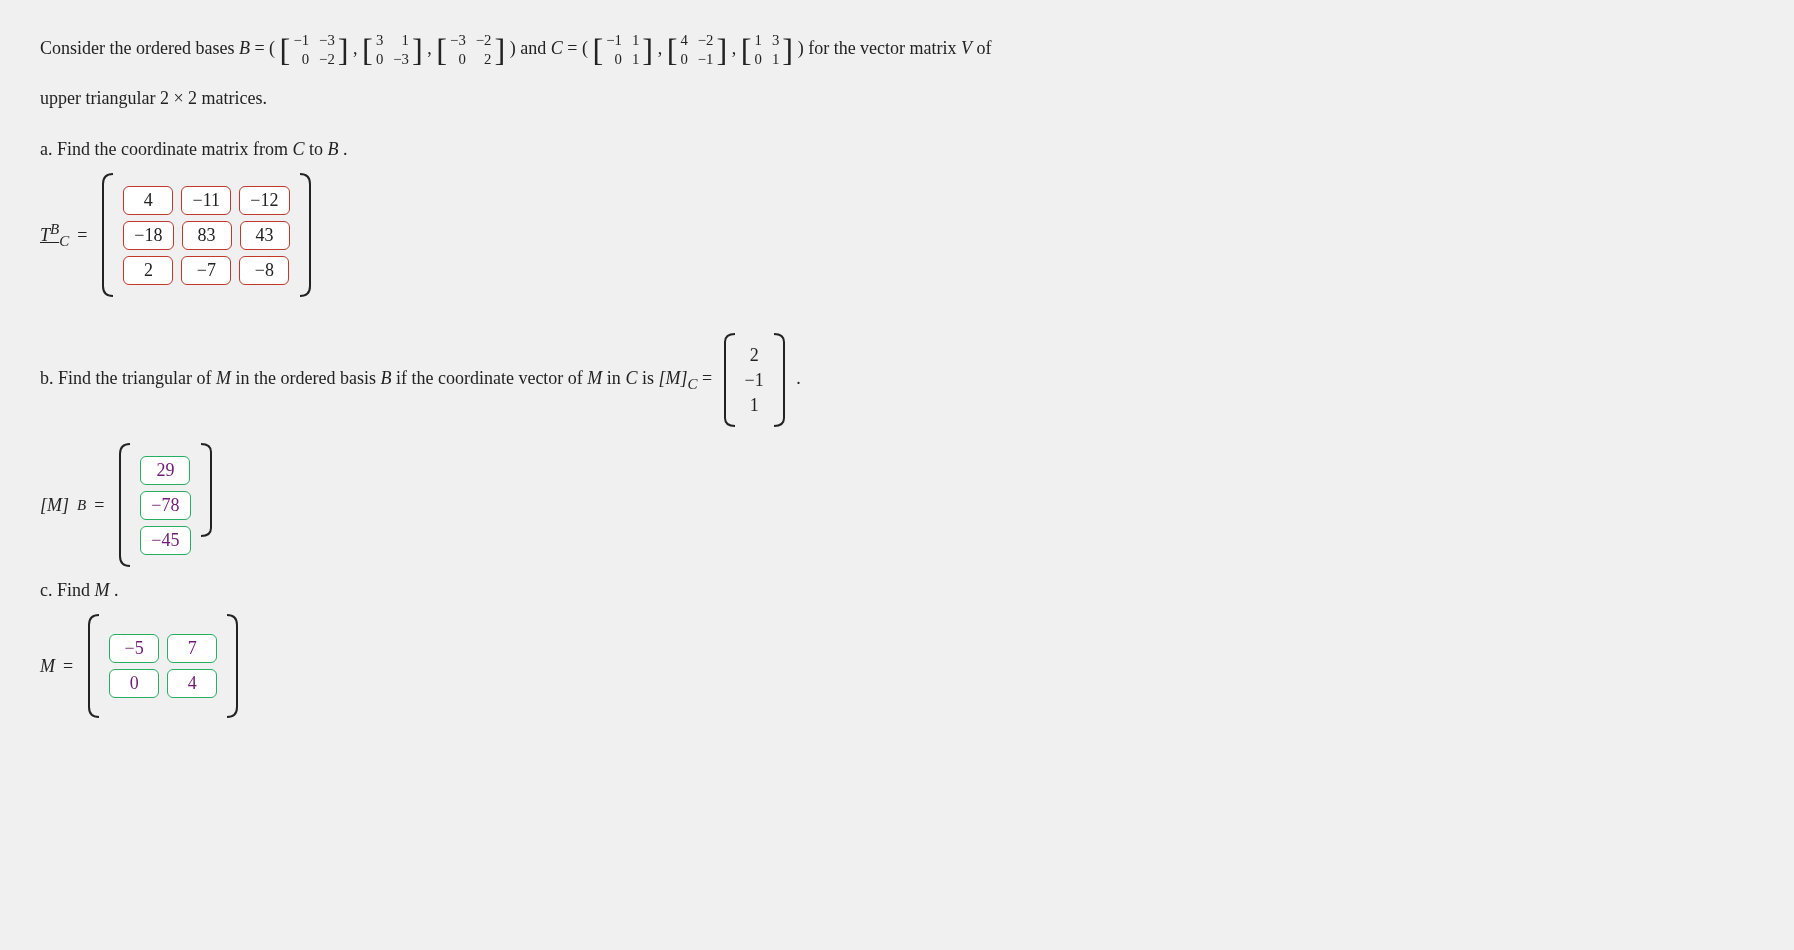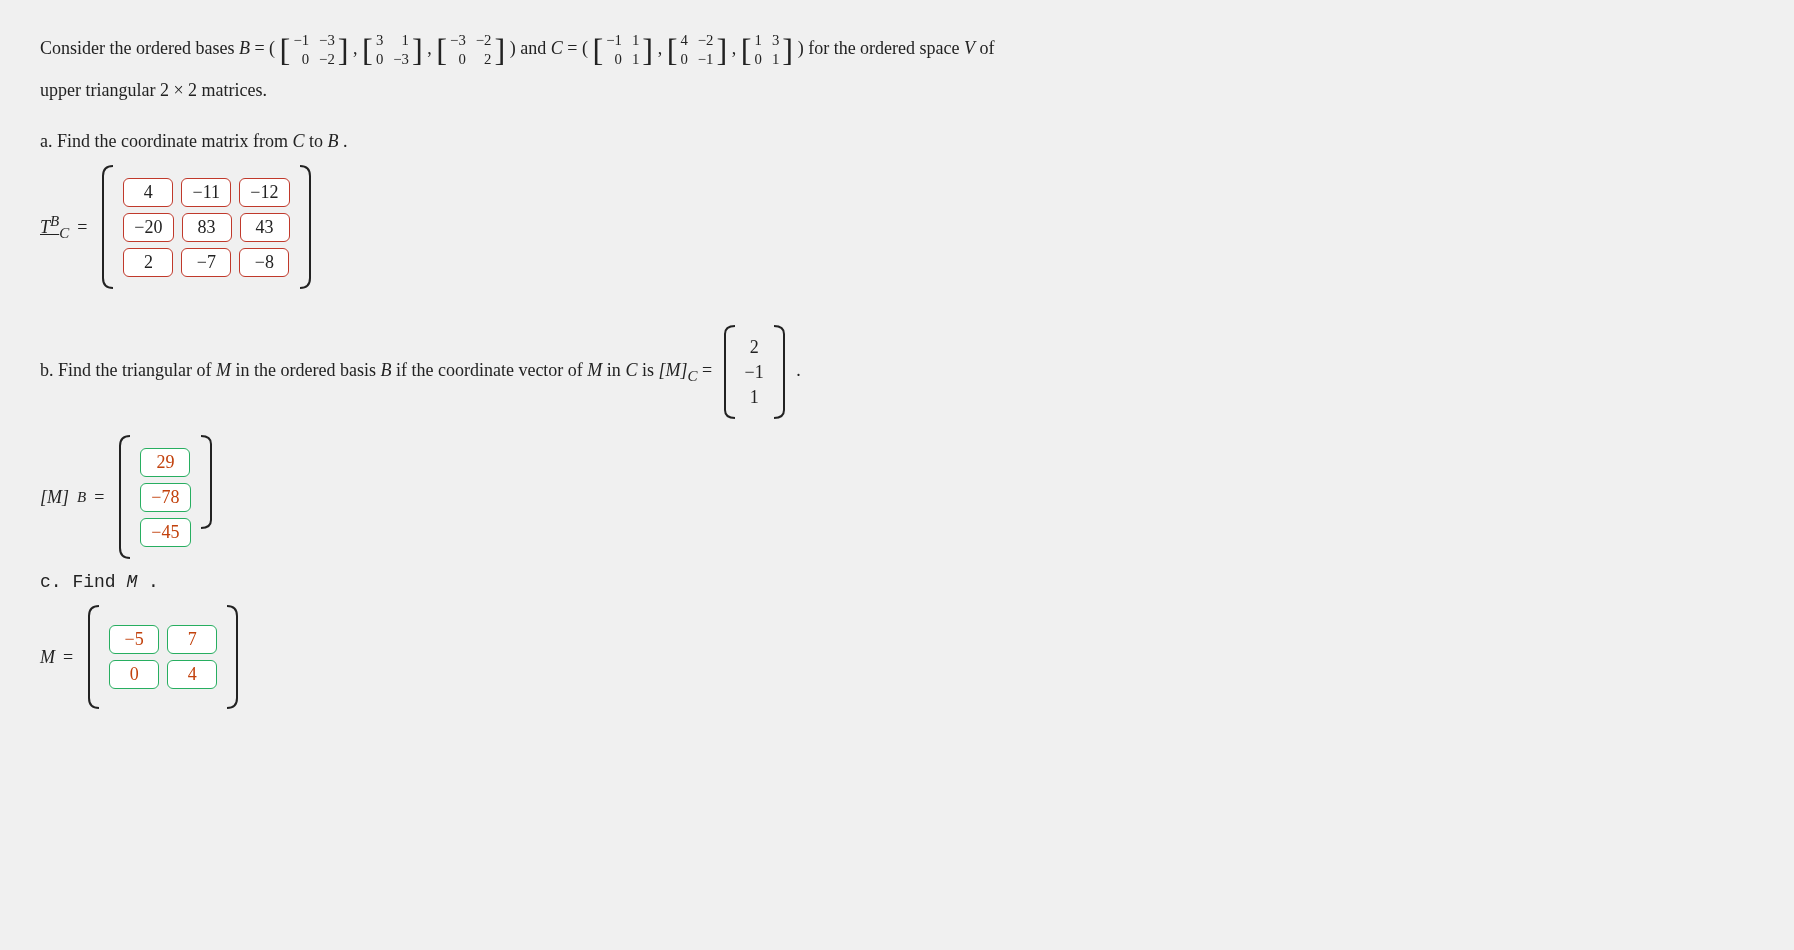--- a/index.html
+++ b/index.html
@@ -31,21 +31,21 @@
       font-size: 1em;
     }
 
     .answer-box-green {
       display: inline-block;
       border: 1.5px solid #27ae60;
       border-radius: 6px;
       padding: 3px 10px;
       min-width: 50px;
       text-align: center;
-      color: #c2410c;
+      color: #701a75;
       background: #fff;
       font-size: 1em;
     }
 
     
     .big-matrix-wrap {
       display: inline-flex;
       align-items: stretch;
       vertical-align: middle;
       margin: 0 4px;
@@ -105,21 +105,21 @@
     }
 
     .sm-cell {
       font-size: 0.82em;
       text-align: right;
       line-height: 1.3;
     }
 
     .header-line {
       line-height: 1.9;
-      margin-bottom: 6px;
+      margin-bottom: 14px;
     }
 
     .part-label {
       margin: 14px 0 6px 0;
     }
   </style>
 </head>
 <body>
 
 <div class="header-line">
@@ -204,21 +204,21 @@
     <span class="sm-grid sm-2x2">
       <span class="sm-cell">1</span>
       <span class="sm-cell">3</span>
       <span class="sm-cell">0</span>
       <span class="sm-cell">1</span>
     </span>
     <span class="sm-bracket">]</span>
   </span>
   <span>) </span>
 
-  <span>for the ordered space </span>
+  <span>for the vector matrix </span>
   <span class="math-italic">V</span>
   <span> of</span>
 </div>
 
 <div class="problem-text">upper triangular 2 × 2 matrices.</div>
 
 <div class="part-label">
   <span>a. Find the coordinate matrix from </span>
   <span class="math-italic">C</span>
   <span> to </span>
@@ -237,21 +237,21 @@
     <svg width="18" height="130" viewBox="0 0 18 130">
       <path d="M14,4 Q4,4 4,14 L4,116 Q4,126 14,126" stroke="#222" stroke-width="2" fill="none"></path>
     </svg>
     <span class="big-matrix-cells">
       <span class="big-matrix-row">
         <span class="answer-box-red">4</span>
         <span class="answer-box-red">−11</span>
         <span class="answer-box-red">−12</span>
       </span>
       <span class="big-matrix-row">
-        <span class="answer-box-red">−20</span>
+        <span class="answer-box-red">−18</span>
         <span class="answer-box-red">83</span>
         <span class="answer-box-red">43</span>
       </span>
       <span class="big-matrix-row">
         <span class="answer-box-red">2</span>
         <span class="answer-box-red">−7</span>
         <span class="answer-box-red">−8</span>
       </span>
     </span>
     <svg width="18" height="130" viewBox="0 0 18 130">
@@ -314,21 +314,21 @@
       <span class="big-matrix-row">
         <span class="answer-box-green">−45</span>
       </span>
     </span>
     <svg width="18" height="130" viewBox="0 0 18 130">
       <path d="M4,4 Q14,4 14,12 L14,88 Q14,96 4,96" stroke="#222" stroke-width="2" fill="none"></path>
     </svg>
   </span>
 </div>
 
-<div class="part-label" style="margin-top:10px;font-family:Liberation Mono, monospace;">
+<div class="part-label" style="margin-top:10px;">
   <span>c. Find </span>
   <span class="math-italic">M</span>
   <span>.</span>
 </div>
 
 <div class="eq-row">
   <span class="math-italic">M</span>
   <span> = </span>
 
   <span class="big-matrix-wrap">

